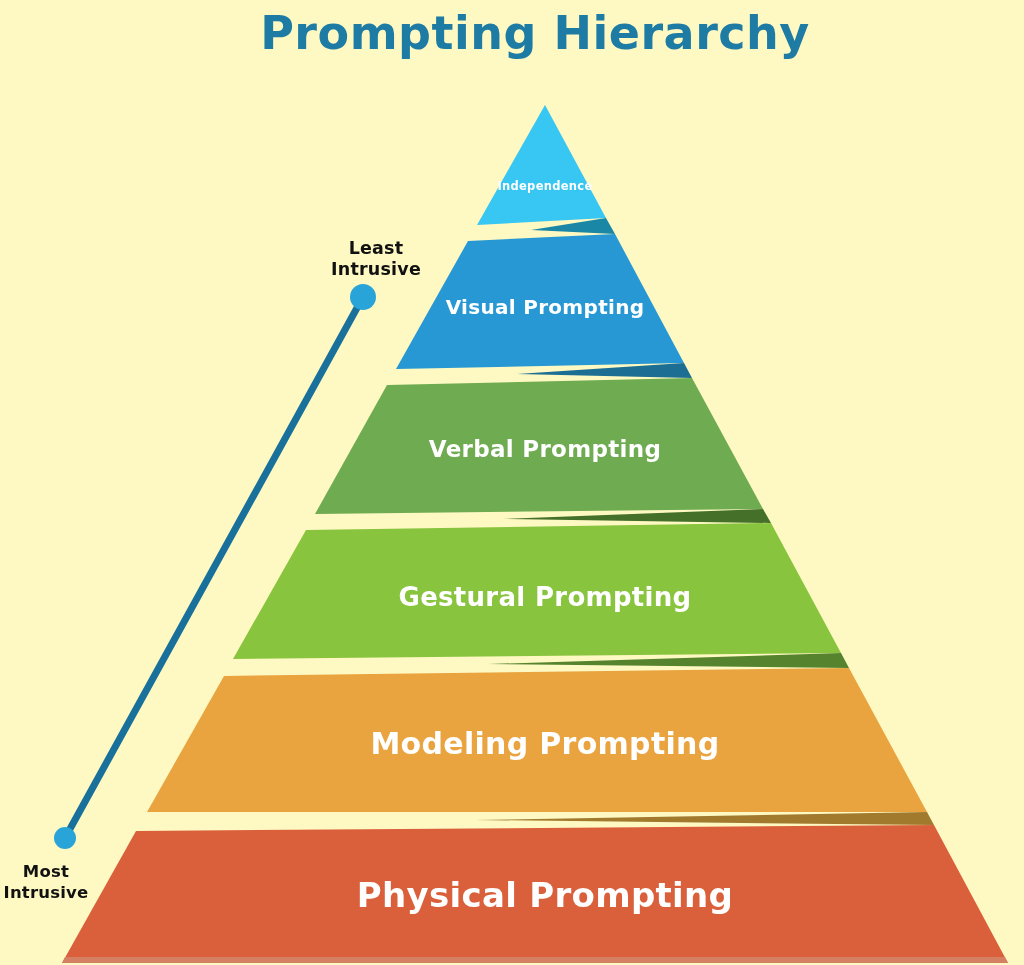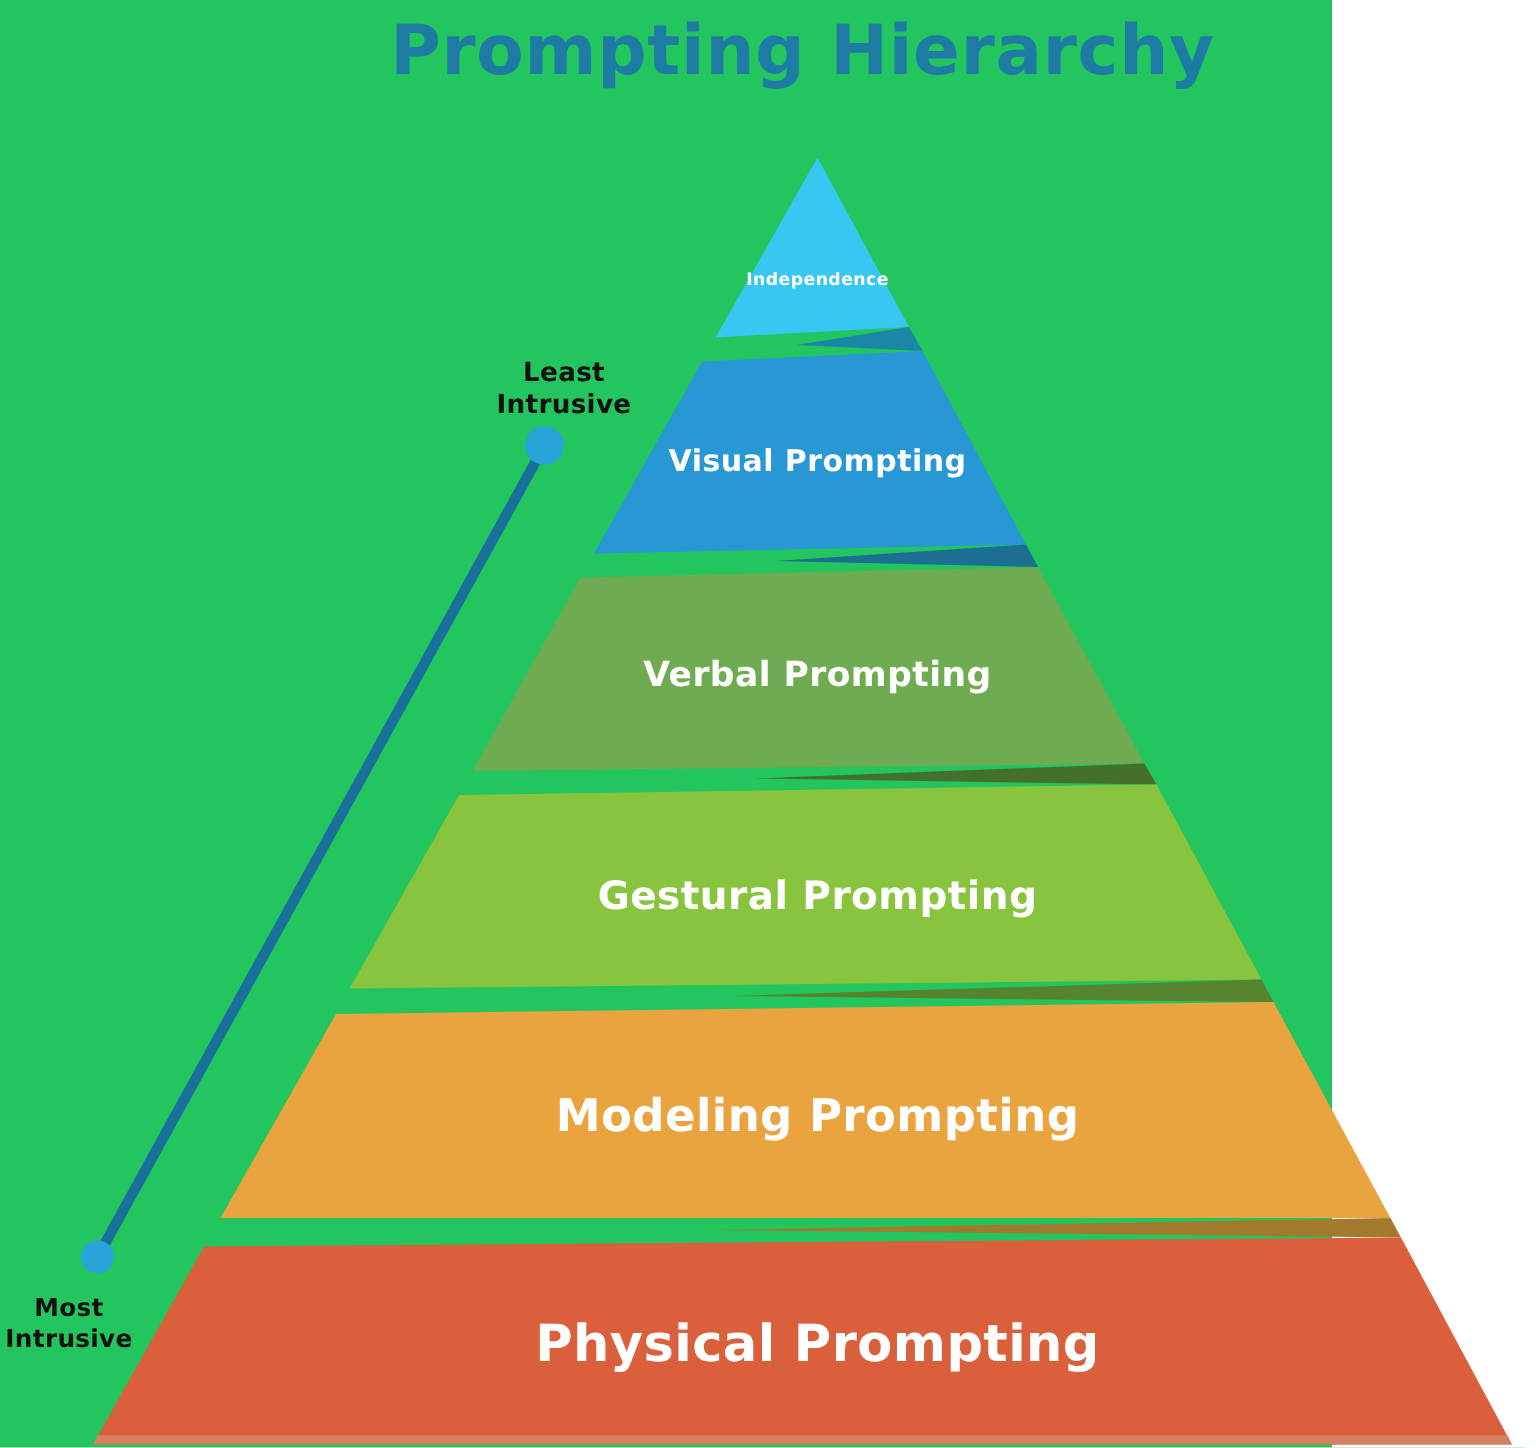--- a/index.html
+++ b/index.html
@@ -5,23 +5,23 @@
   html, body {
     margin: 0;
     padding: 0;
     background: #ffffff;
     width: 1024px;
     height: 965px;
     overflow: hidden;
   }
   .stage {
     position: relative;
-    width: 888px;
+    width: 1024px;
     height: 965px;
-    background: #22c55e;
+    background: #fef9c3;
     text-align: center;
   }
   svg text {
     font-family: "DejaVu Sans", "Liberation Sans", sans-serif;
     font-weight: bold;
   }
   .page-title {
     letter-spacing: 0.5px;
   }
   .level-label {

